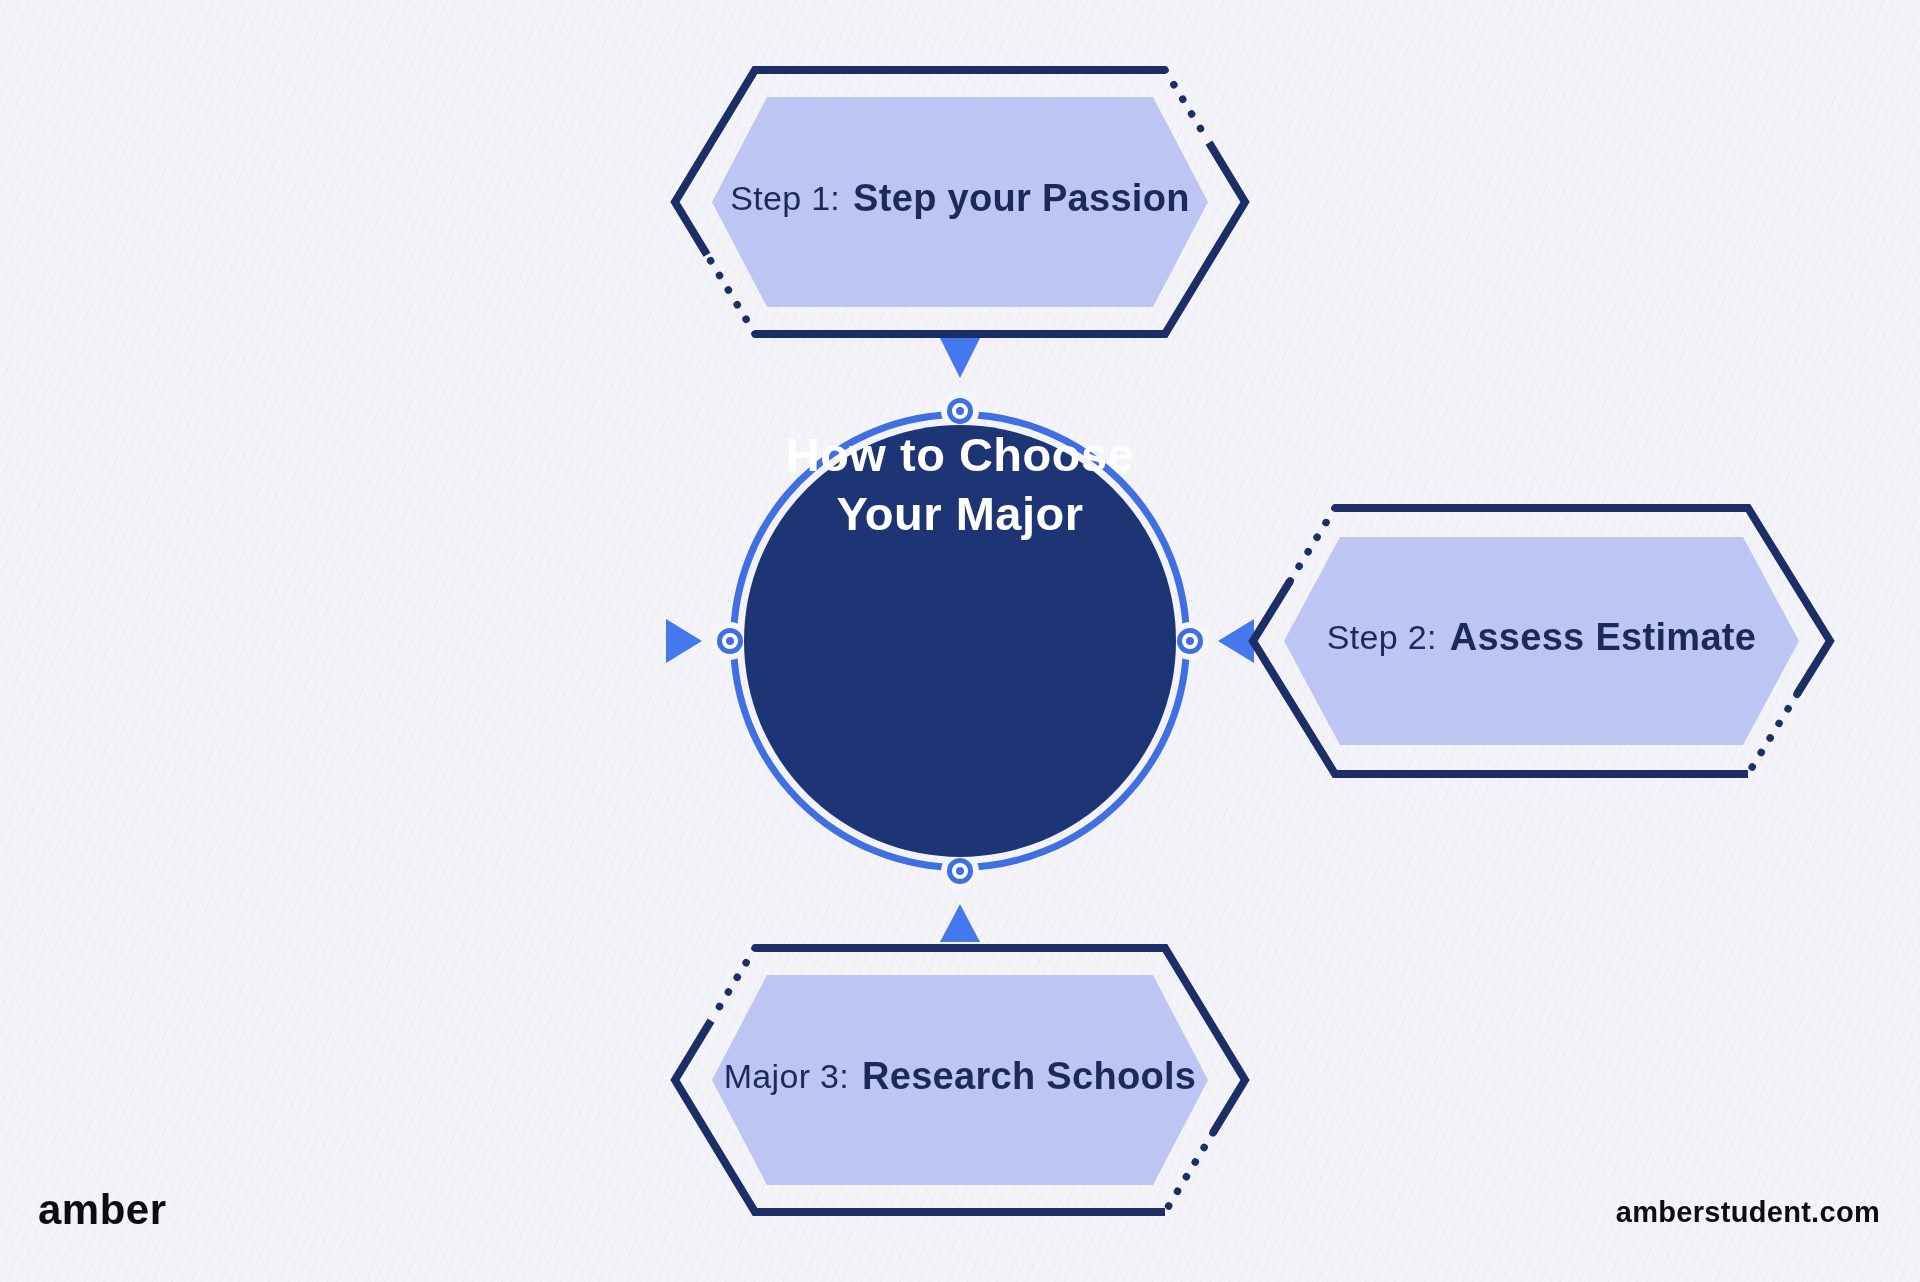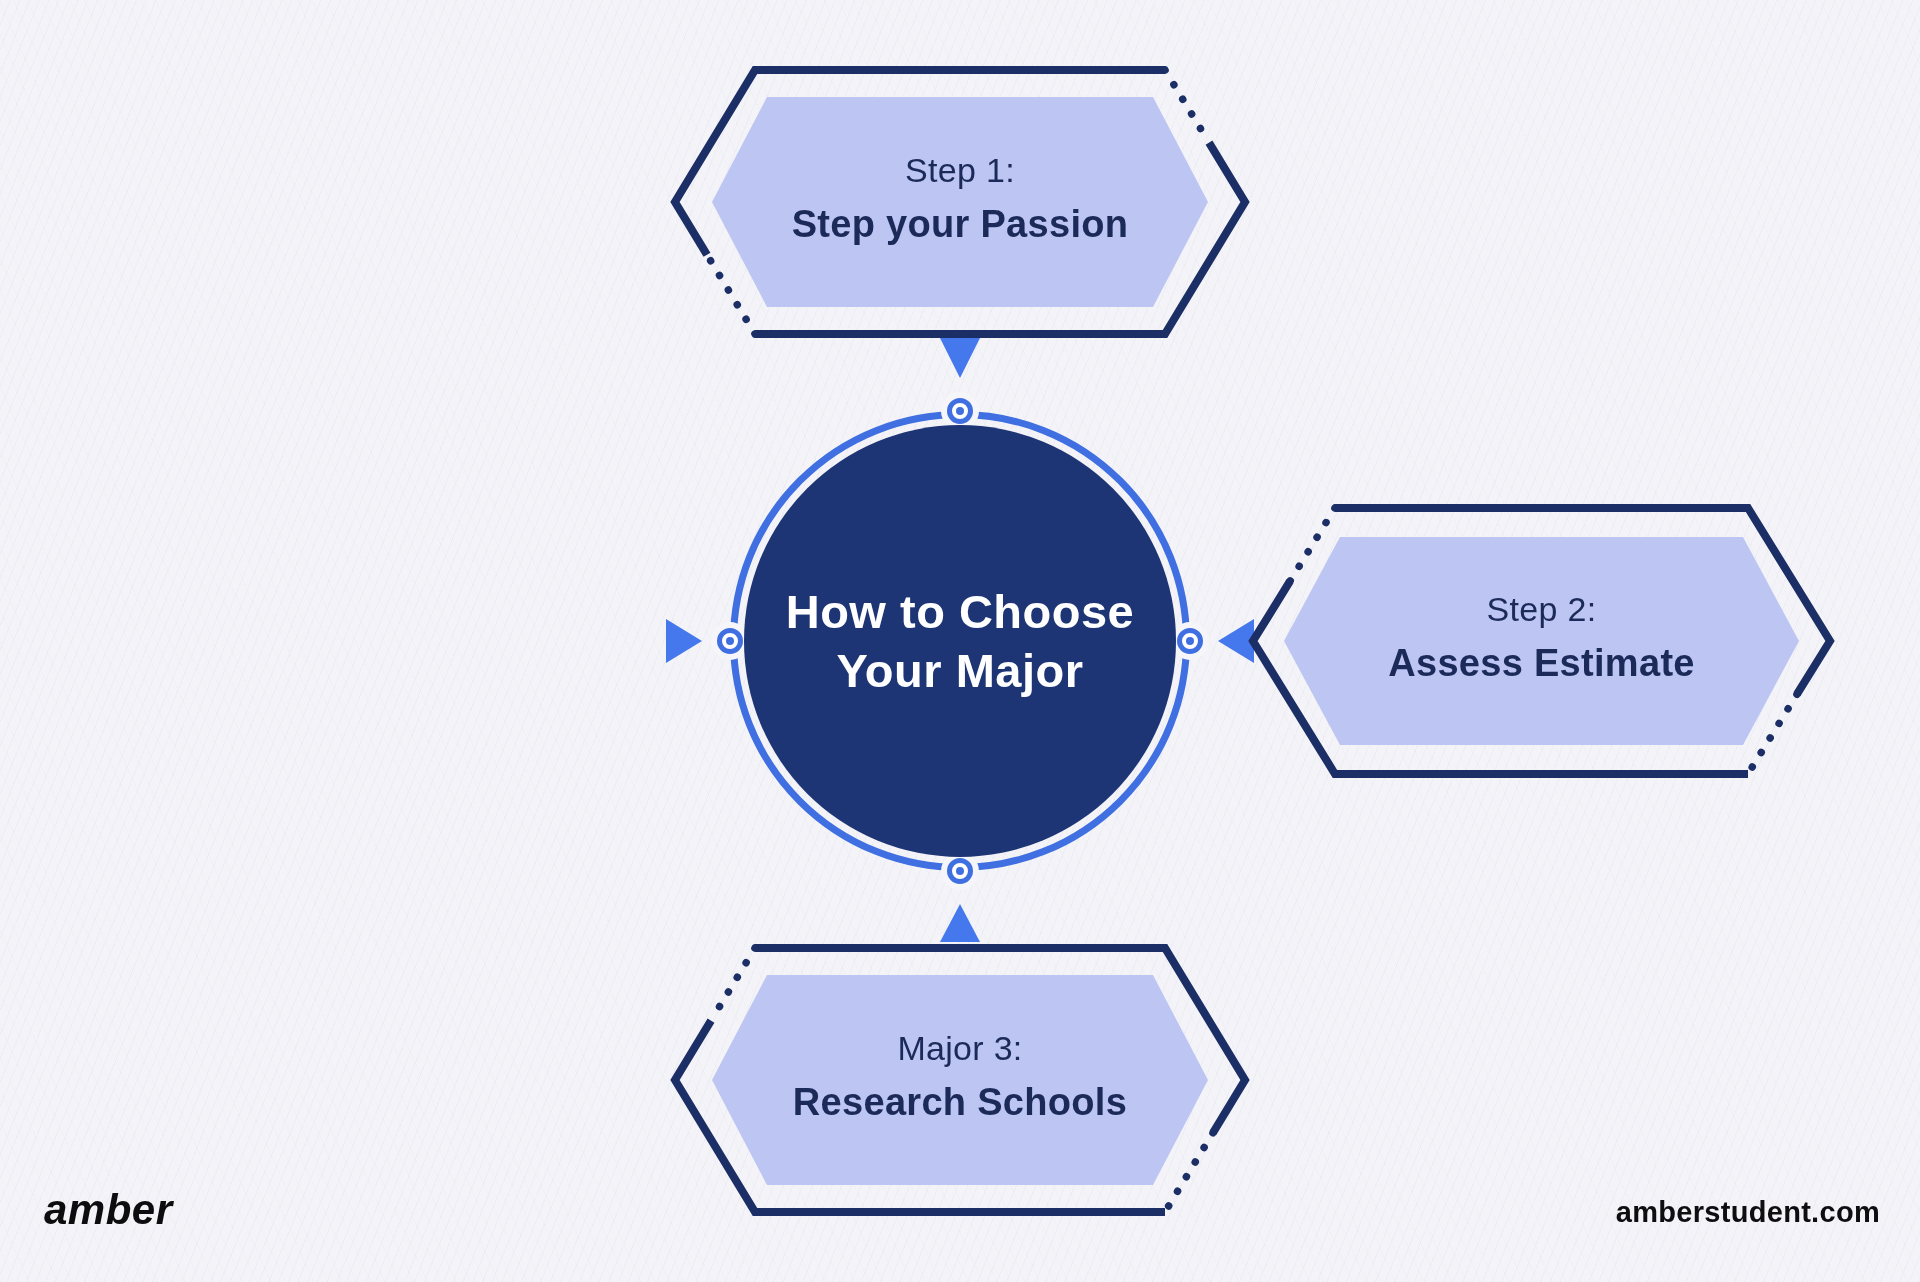--- a/index.html
+++ b/index.html
@@ -26,21 +26,21 @@
     display:flex;align-items:center;justify-content:center;
   }
   .node-dot{width:8px;height:8px;border-radius:50%;background:#3f6fe0;}
   .node-top{left:941px;top:392px;}
   .node-bottom{left:941px;top:852px;}
   .node-left{left:711px;top:622px;}
   .node-right{left:1171px;top:622px;}
   .center-circle{
     position:absolute;left:744px;top:425px;width:432px;height:432px;
     border-radius:50%;background:#1d3574;
-    display:flex;flex-direction:column;align-items:center;justify-content:center;
+    display:flex;flex-direction:column;align-items:center;
     z-index:3;
   }
   .center-title{
     color:#ffffff;font-weight:bold;font-size:47px;line-height:59px;
     text-align:center;letter-spacing:0.5px;
   }
   
   .arrow{position:absolute;background:#4478ec;z-index:1;}
   .arrow-down{left:940px;top:338px;width:40px;height:40px;
     clip-path:polygon(0 0,100% 0,50% 100%);}
@@ -51,33 +51,33 @@
   .arrow-left{left:1218px;top:619px;width:36px;height:44px;
     clip-path:polygon(100% 0,0 50%,100% 100%);}
   
   .hex{position:absolute;z-index:2;}
   .hex svg{display:block;width:100%;height:100%;}
   .hex-top{left:670px;top:63px;width:580px;height:278px;}
   .hex-bottom{left:670px;top:941px;width:580px;height:278px;}
   .hex-left{left:85px;top:501px;width:587px;height:280px;}
   .hex-right{left:1248px;top:501px;width:587px;height:280px;}
   .hex-text{
-    position:absolute;inset:0;display:flex;flex-direction:column;
+    position:absolute;inset:0;display:flex;
     align-items:center;justify-content:center;gap:13px;padding-bottom:8px;
   }
   .step-label{font-size:34px;color:#1c2a5a;letter-spacing:0.3px;}
   .step-title{font-size:38px;font-weight:bold;color:#1c2a5a;letter-spacing:0.3px;}
   .hex-solid{fill:none;stroke:#1b2e66;stroke-width:8;stroke-linejoin:miter;}
   .hex-dotted{fill:none;stroke:#1b2e66;stroke-width:7.5;
     stroke-dasharray:0.1 17;stroke-linecap:round;}
   .hex-fill{fill:#bdc6f3;}
   
   .footer-logo{
-    position:absolute;left:44px;top:1186px;
-    font-size:42px;font-weight:bold;color:#0d0d0f;letter-spacing:0.5px;font-style:italic;
+    position:absolute;left:38px;top:1186px;
+    font-size:42px;font-weight:bold;color:#0d0d0f;letter-spacing:0.5px;
   }
   .footer-site{
     position:absolute;right:40px;top:1196px;
     font-size:29px;font-weight:600;color:#0e0e10;letter-spacing:0.3px;
   }
 </style>
 </head>
 <body>
 
 <div class="canvas">

